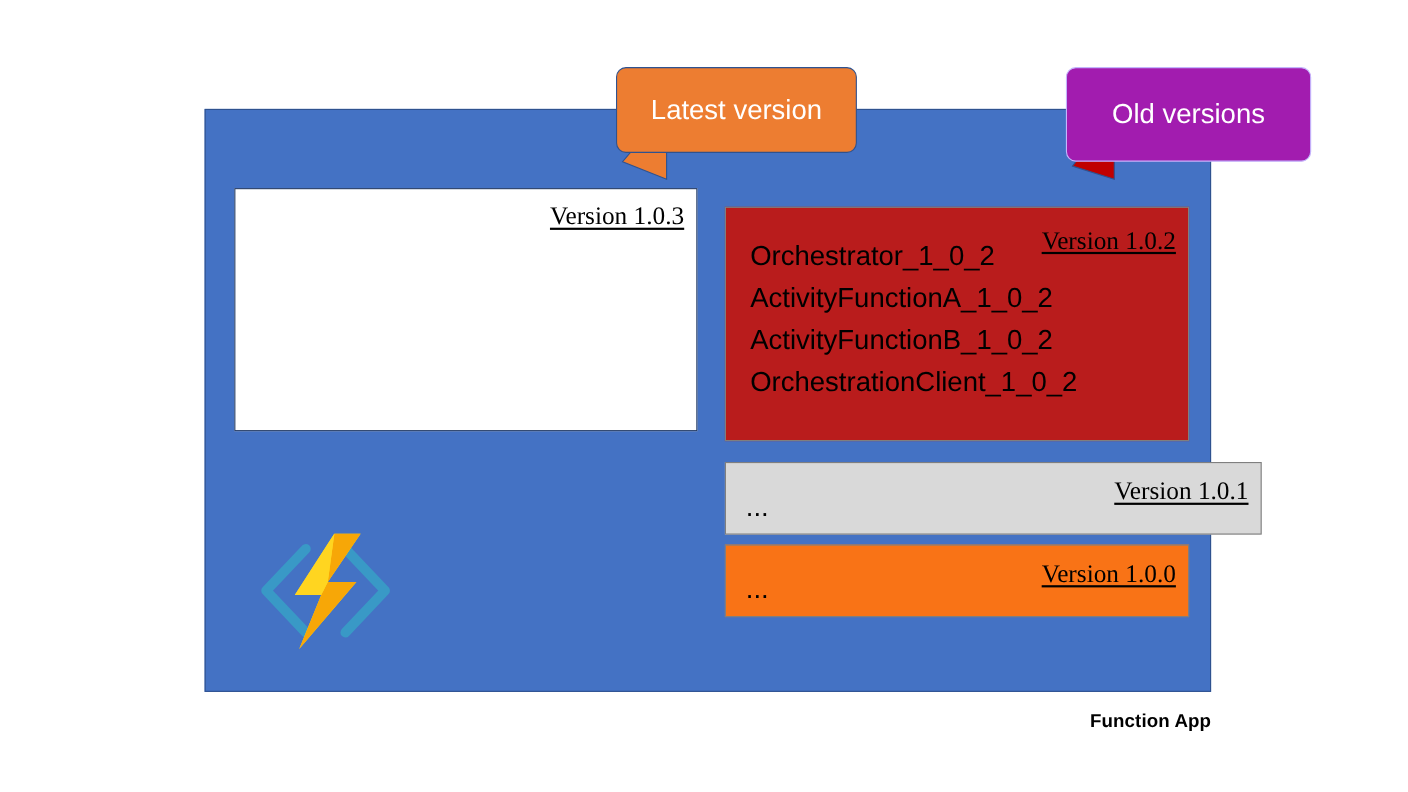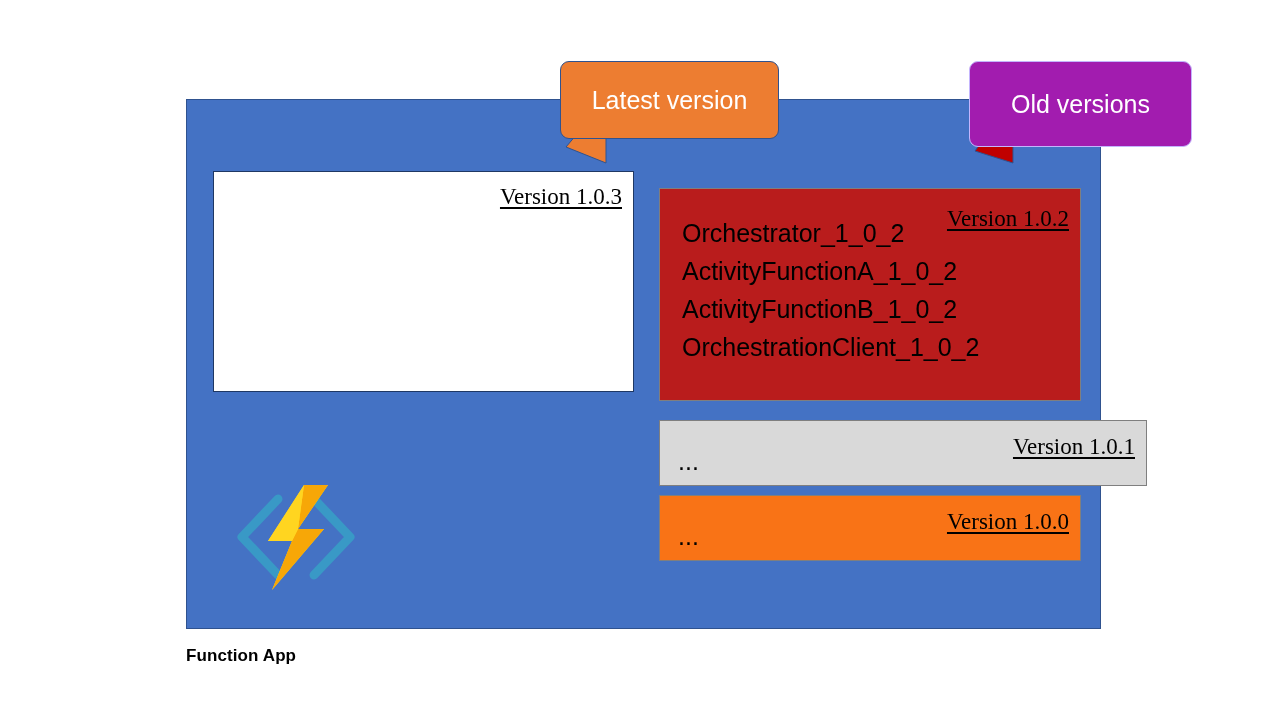--- a/index.html
+++ b/index.html
@@ -32,21 +32,21 @@
     background: #4472C4;
     border: 1px solid #2F528F;
     box-sizing: border-box;
   }
 
   .function-app-caption {
     position: absolute;
     left: 186px;
     top: 646px;
     width: 915px;
-    text-align: left;
+    text-align: right;
     font-size: 17px;
     font-weight: bold;
     color: #000000;
     letter-spacing: 0.1px;
   }
 
   
   .pkg-box {
     position: absolute;
     box-sizing: border-box;

